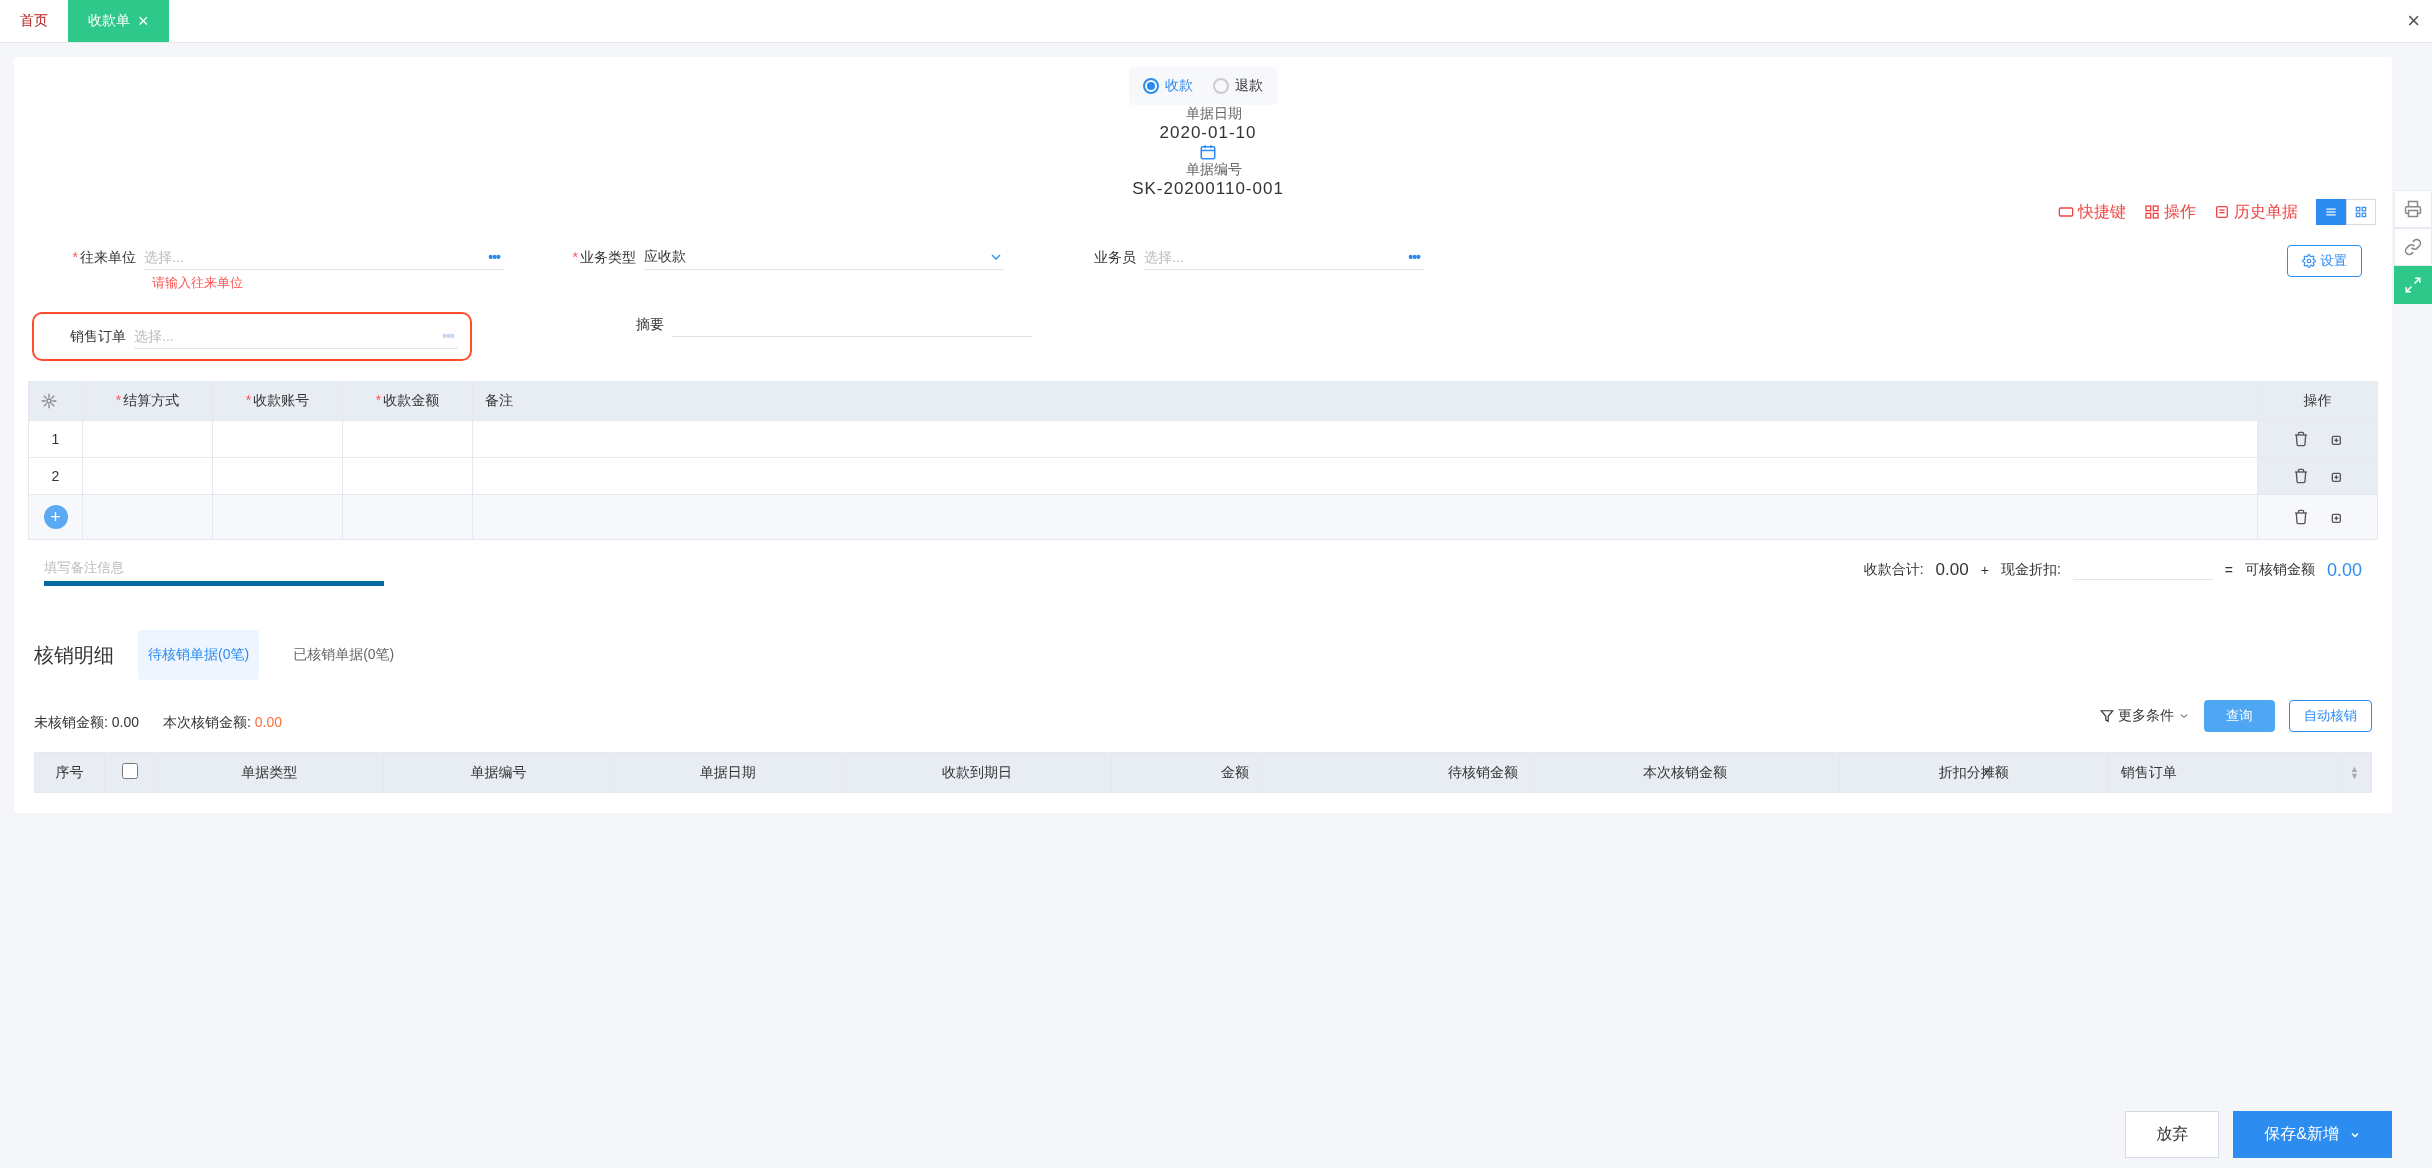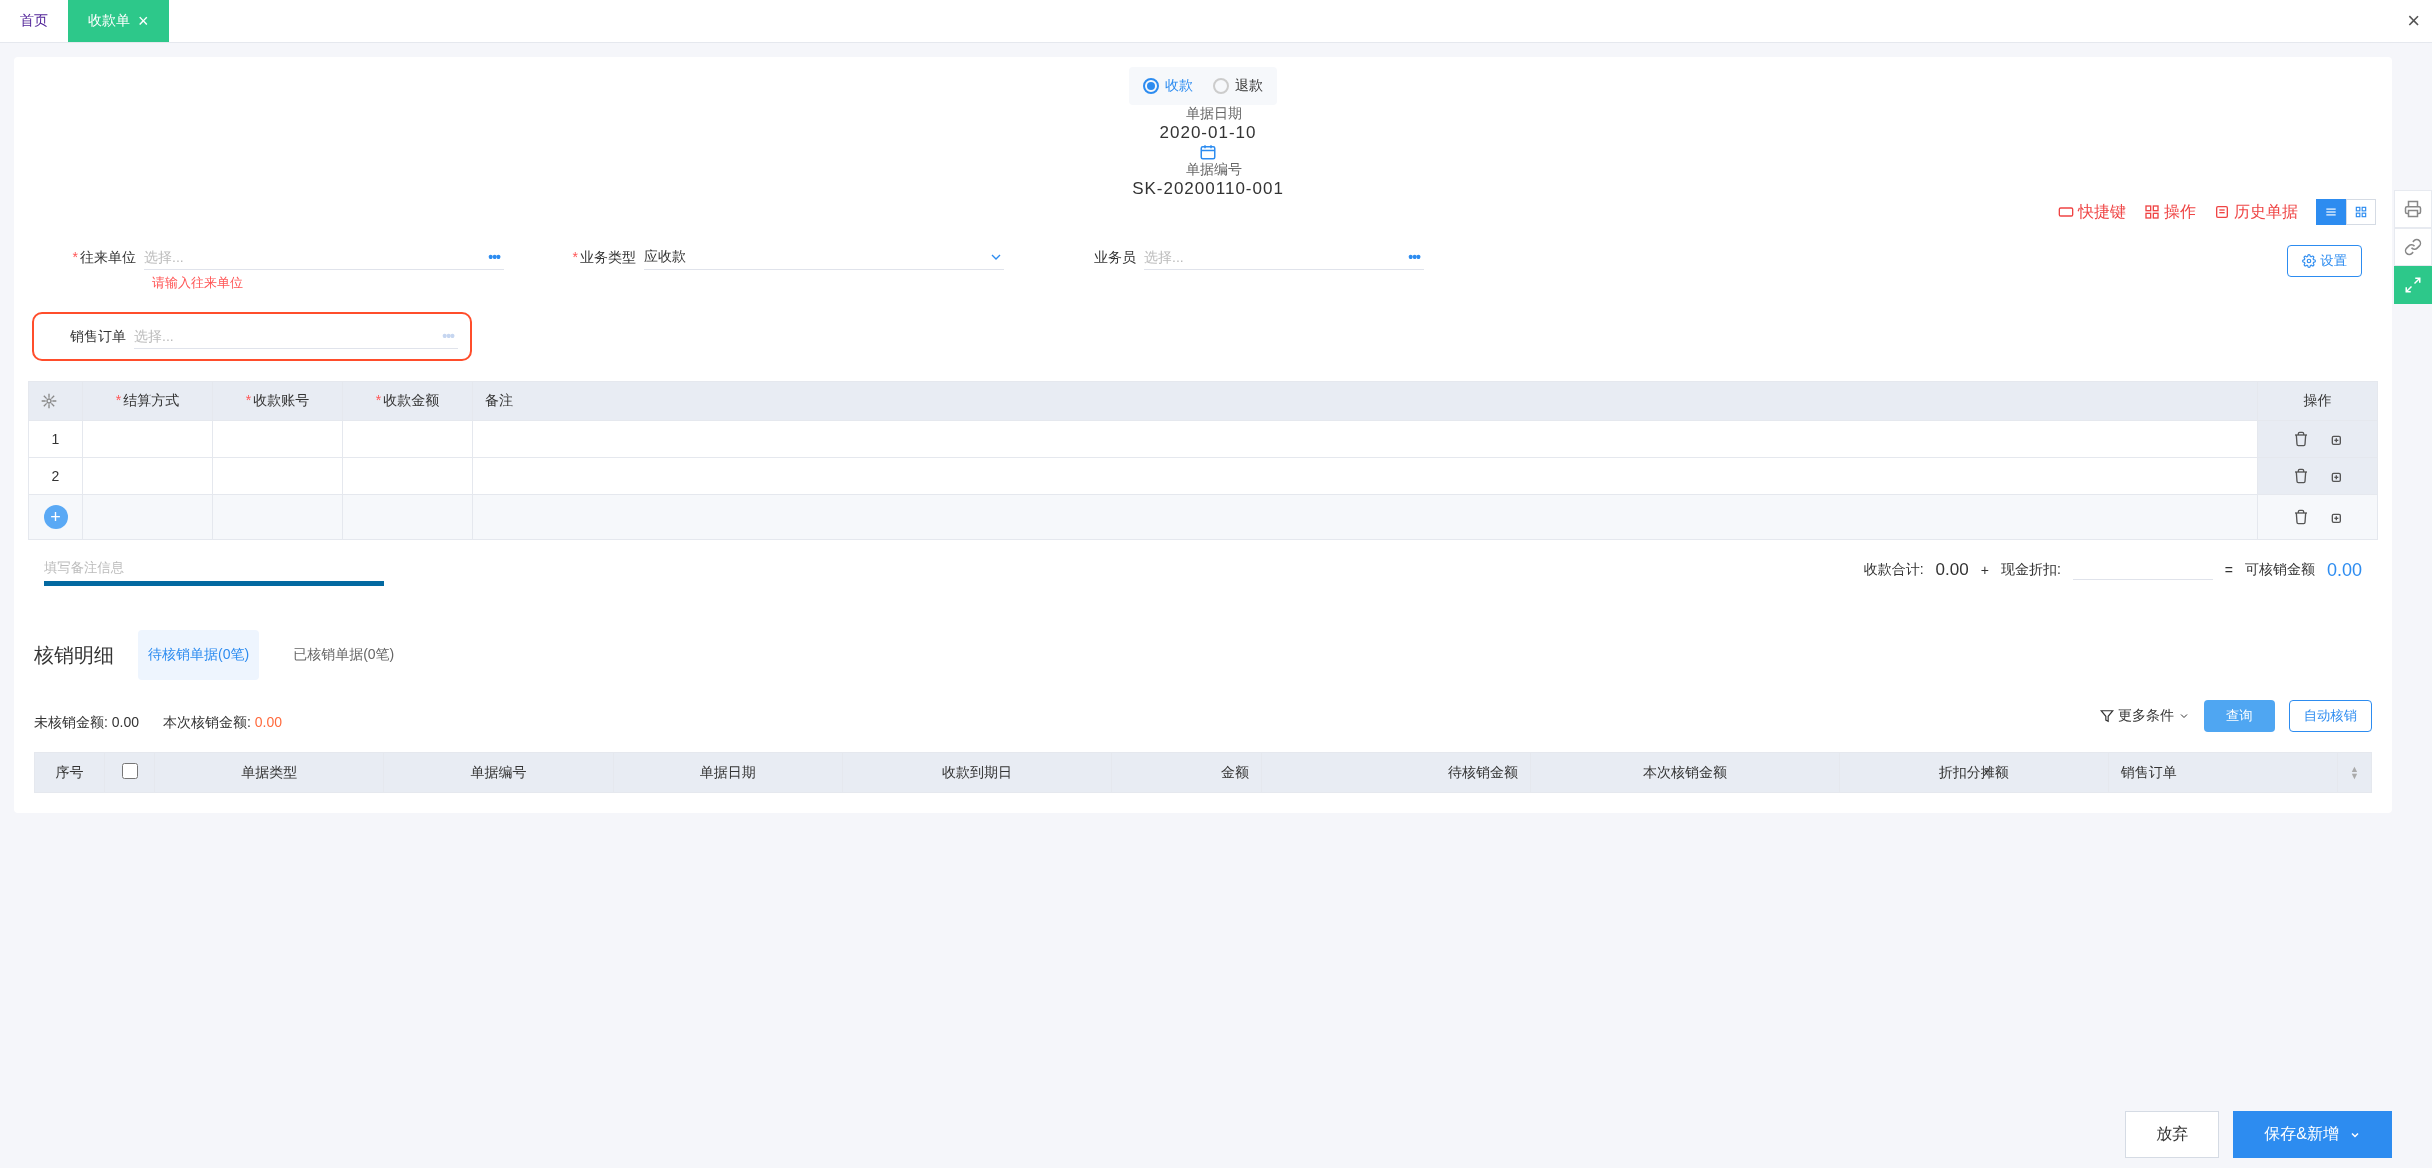--- a/index.html
+++ b/index.html
@@ -1,20 +1,20 @@
 <!DOCTYPE html>
 <html><head>
   <meta charset="utf-8">
   <style>
     * { box-sizing: border-box; margin: 0; padding: 0; }
     body { font-family: "Microsoft YaHei", -apple-system, sans-serif; font-size: 14px; background: #f5f6fa; color: #333; }
     
     
     .tabs { display: flex; align-items: center; background: #fff; border-bottom: 1px solid #e5e8ee; position: relative; }
-    .tab { padding: 12px 20px; cursor: pointer; color: #4c1d95; }
+    .tab { padding: 12px 20px; cursor: pointer; color: #b91c1c; }
     .tab.active { background: #2dc88a; color: #fff; display: flex; align-items: center; gap: 8px; }
     .tab-close { font-size: 18px; line-height: 1; }
     .tabs-close { position: absolute; right: 12px; font-size: 22px; cursor: pointer; color: #555; }
     
     
     .main-wrap { margin: 14px 40px 0 14px; background: #fff; border-radius: 4px; padding-bottom: 20px; }
     
     .header-row { display: flex; align-items: center; padding: 10px 16px 0; flex-direction: column; }
     .radio-group { display: flex; align-items: center; gap: 20px; background: #f6f8fb; padding: 10px 14px; border-radius: 4px; }
     .radio-item { display: flex; align-items: center; gap: 6px; cursor: pointer; }
@@ -224,20 +224,26 @@
         <span>设置</span>
       </button>
     </div>
 
     <div class="form-row">
       <div class="highlight-box">
         <span class="form-label">销售订单</span>
         <div class="input-wrap" style="border-bottom:1px solid #e0e3eb">
           <input placeholder="选择..." style="">
           <span class="more-dots light">•••</span>
+        </div>
+      </div>
+      <div class="form-item" style="margin-left:60px">
+        <span class="form-label">摘要</span>
+        <div class="input-wrap">
+          <input style="">
         </div>
       </div>
     </div>
   </div>
 
   <table class="tbl">
     <thead>
       <tr>
         <th class="col-gear"><span class="gear-icon"><svg width="16" height="16" viewBox="0 0 24 24" fill="none" stroke="currentColor" stroke-width="2">
                 <circle cx="12" cy="12" r="3"></circle>

